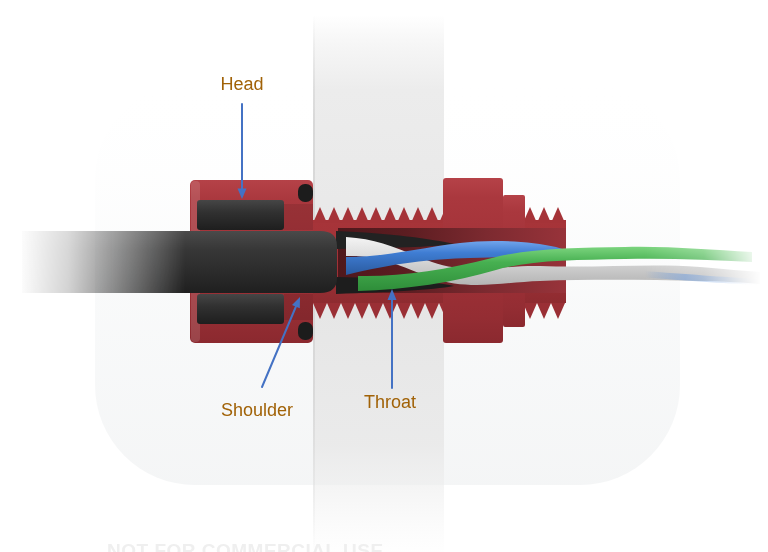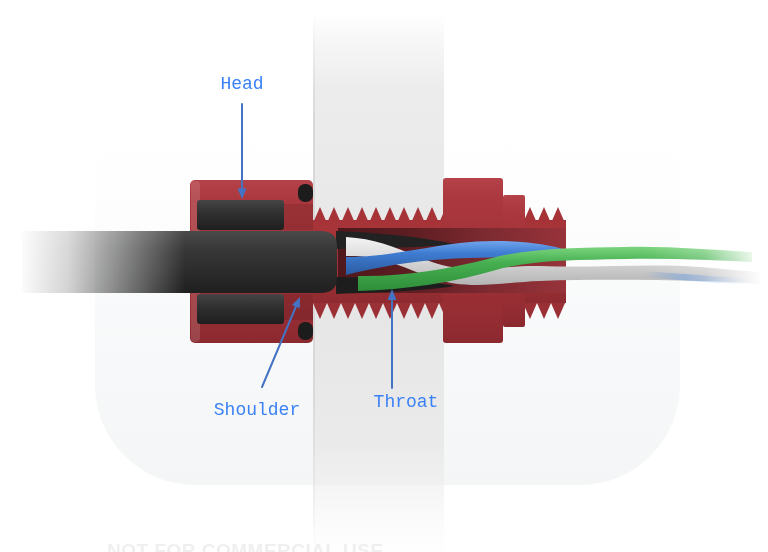--- a/index.html
+++ b/index.html
@@ -3,21 +3,21 @@
 <meta charset="utf-8">
 <style>
   html,body{margin:0;padding:0;background:#ffffff;}
   #stage{
     position:relative;width:768px;height:552px;overflow:hidden;
     background:#ffffff;font-family:"Liberation Sans",sans-serif;
   }
   #scene{position:absolute;left:0;top:0;}
   .lbl{
     position:absolute;transform:translateX(-50%);
-    color:#3b82f6;font-size:18px;line-height:20px;white-space:nowrap;font-family:Liberation Mono, monospace;
+    color:#a16207;font-size:18px;line-height:20px;white-space:nowrap;
   }
   .watermark{
     position:absolute;left:107px;top:540px;
     font-weight:bold;font-size:19px;letter-spacing:.5px;
     color:#efefef;white-space:nowrap;
   }
 </style>
 </head>
 <body>
 
@@ -182,16 +182,16 @@
     </g>
     <g fill="#4472C4" stroke="none">
       <polygon points="242,199 237.5,188.5 246.5,188.5"></polygon>
       <polygon points="300,297 299.8,308.2 292,305"></polygon>
       <polygon points="392,289 387.5,300 396.5,300"></polygon>
     </g>
   </svg>
 
   <div class="lbl" style="left:242px;top:74px">Head</div>
   <div class="lbl" style="left:257px;top:400px">Shoulder</div>
-  <div class="lbl" style="left:406px;top:392px">Throat</div>
+  <div class="lbl" style="left:390px;top:392px">Throat</div>
 
   <div class="watermark">NOT FOR COMMERCIAL USE</div>
 </div>
 
 </body></html>

